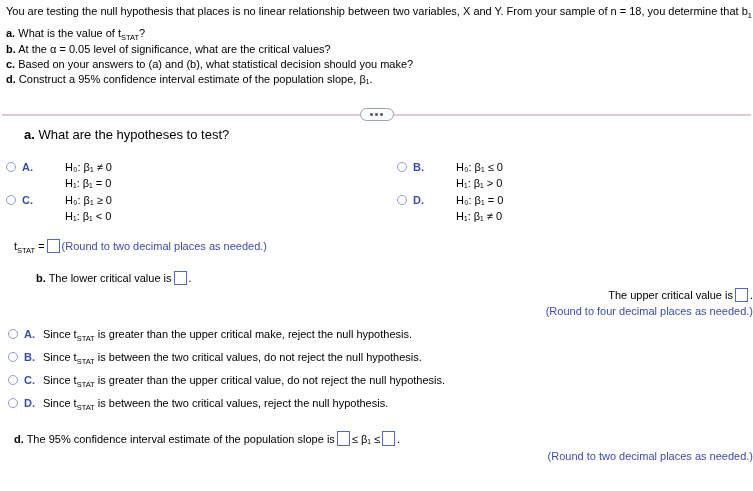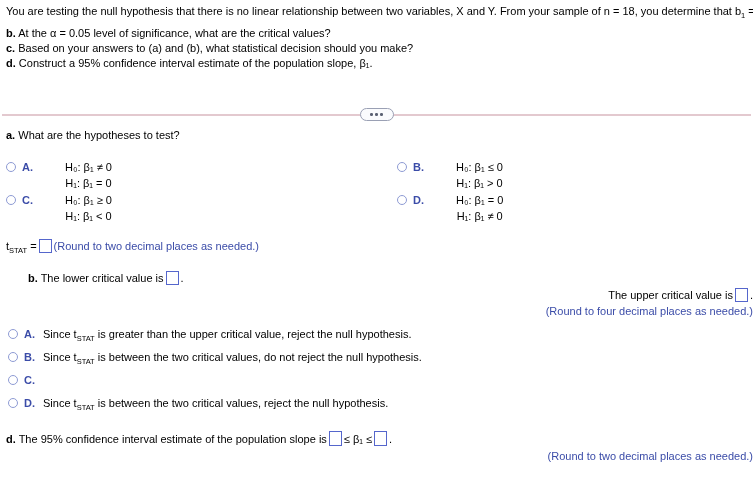--- a/index.html
+++ b/index.html
@@ -89,22 +89,22 @@
   }
 
   
   .content {
     position: absolute;
     left: 0;
     top: 128px;
     width: 753px;
   }
   .section-q {
-    padding-left: 6px;
-    font-size: 11px;
+    padding-left: 24px;
+    font-size: 13px;
     line-height: 14px;
     margin-bottom: 4px;
   }
   .section-q b { font-weight: bold; }
 
   
   .mc-grid {
     position: relative;
     margin-top: 10px;
     height: 60px;
@@ -135,21 +135,21 @@
     line-height: 14px;
   }
   .opt-body {
     margin-left: 8px;
     font-size: 11px;
     line-height: 14px;
     color: #000;
     white-space: nowrap;
   }
   .opt-body .hline { display: block; padding-left: 24px; }
-  .opt-body .hline.second { margin-top: 2px; text-align: center; }
+  .opt-body .hline.second { margin-top: 2px; }
 
   
   .choice-list {
     position: relative;
     margin-top: 8px;
   }
   .choice-row {
     display: flex;
     align-items: flex-start;
     padding-left: 8px;
@@ -175,35 +175,36 @@
     box-sizing: border-box;
   }
   .blank.tall {
     width: 13px;
     height: 15px;
   }
   .hint {
     color: #3b4ca8;
   }
   .line-row {
-    padding-left: 6px;
+    padding-left: 14px;
     font-size: 11px;
     line-height: 17px;
     white-space: nowrap;
   }
   .line-row.tight { line-height: 16px; text-align: right; }
 </style>
 </head>
 <body>
 
 <div class="problem-stem">
-  <div class="stem-line"><span>You are testing the null hypothesis that there is no linear relationship between two variables, X and Y. From your sample of n = 18, you determine that b</span><sub>1</sub><span> = 3.7 and S</span></div>
+  <div class="stem-line"><span>You are testing the null hypothesis that places is no linear relationship between two variables, X and Y. From your sample of n = 18, you determine that b</span><sub>1</sub><span> = 3.7 and S</span></div>
 
   <div style="height:6px"></div>
 
+  <div class="stem-part"><b>a.</b><span> What is the value of t</span><sub>STAT</sub><span>?</span></div>
 
   <div class="stem-part"><b>b.</b><span> At the α = 0.05 level of significance, what are the critical values?</span></div>
 
   <div class="stem-part"><b>c.</b><span> Based on your answers to (a) and (b), what statistical decision should you make?</span></div>
 
   <div class="stem-part"><b>d.</b><span> Construct a 95% confidence interval estimate of the population slope, β₁.</span></div>
 </div>
 
 <div class="divider-wrap">
   <div class="divider-line"></div>
@@ -262,32 +263,33 @@
 
   <div class="line-row tight"><span>The upper critical value is</span><span class="blank"></span><span>.</span></div>
 
   <div class="line-row tight hint">(Round to four decimal places as needed.)</div>
 
 
   <div class="choice-list">
     <div class="choice-row">
       <div class="radio"></div>
       <div class="opt-letter">A.</div>
-      <div class="opt-text"><span>Since t</span><sub>STAT</sub><span> is greater than the upper critical value, reject the null hypothesis.</span></div>
+      <div class="opt-text"><span>Since t</span><sub>STAT</sub><span> is greater than the upper critical make, reject the null hypothesis.</span></div>
     </div>
 
     <div class="choice-row">
       <div class="radio"></div>
       <div class="opt-letter">B.</div>
       <div class="opt-text"><span>Since t</span><sub>STAT</sub><span> is between the two critical values, do not reject the null hypothesis.</span></div>
     </div>
 
     <div class="choice-row">
       <div class="radio"></div>
       <div class="opt-letter">C.</div>
+      <div class="opt-text"><span>Since t</span><sub>STAT</sub><span> is greater than the upper critical value, do not reject the null hypothesis.</span></div>
     </div>
 
     <div class="choice-row">
       <div class="radio"></div>
       <div class="opt-letter">D.</div>
       <div class="opt-text"><span>Since t</span><sub>STAT</sub><span> is between the two critical values, reject the null hypothesis.</span></div>
     </div>
   </div>
 
   <div class="line-row" style="margin-top:12px;"><b>d.</b><span> The 95% confidence interval estimate of the population slope is</span><span class="blank tall"></span><span>≤ β₁ ≤</span><span class="blank tall"></span><span>.</span></div>

